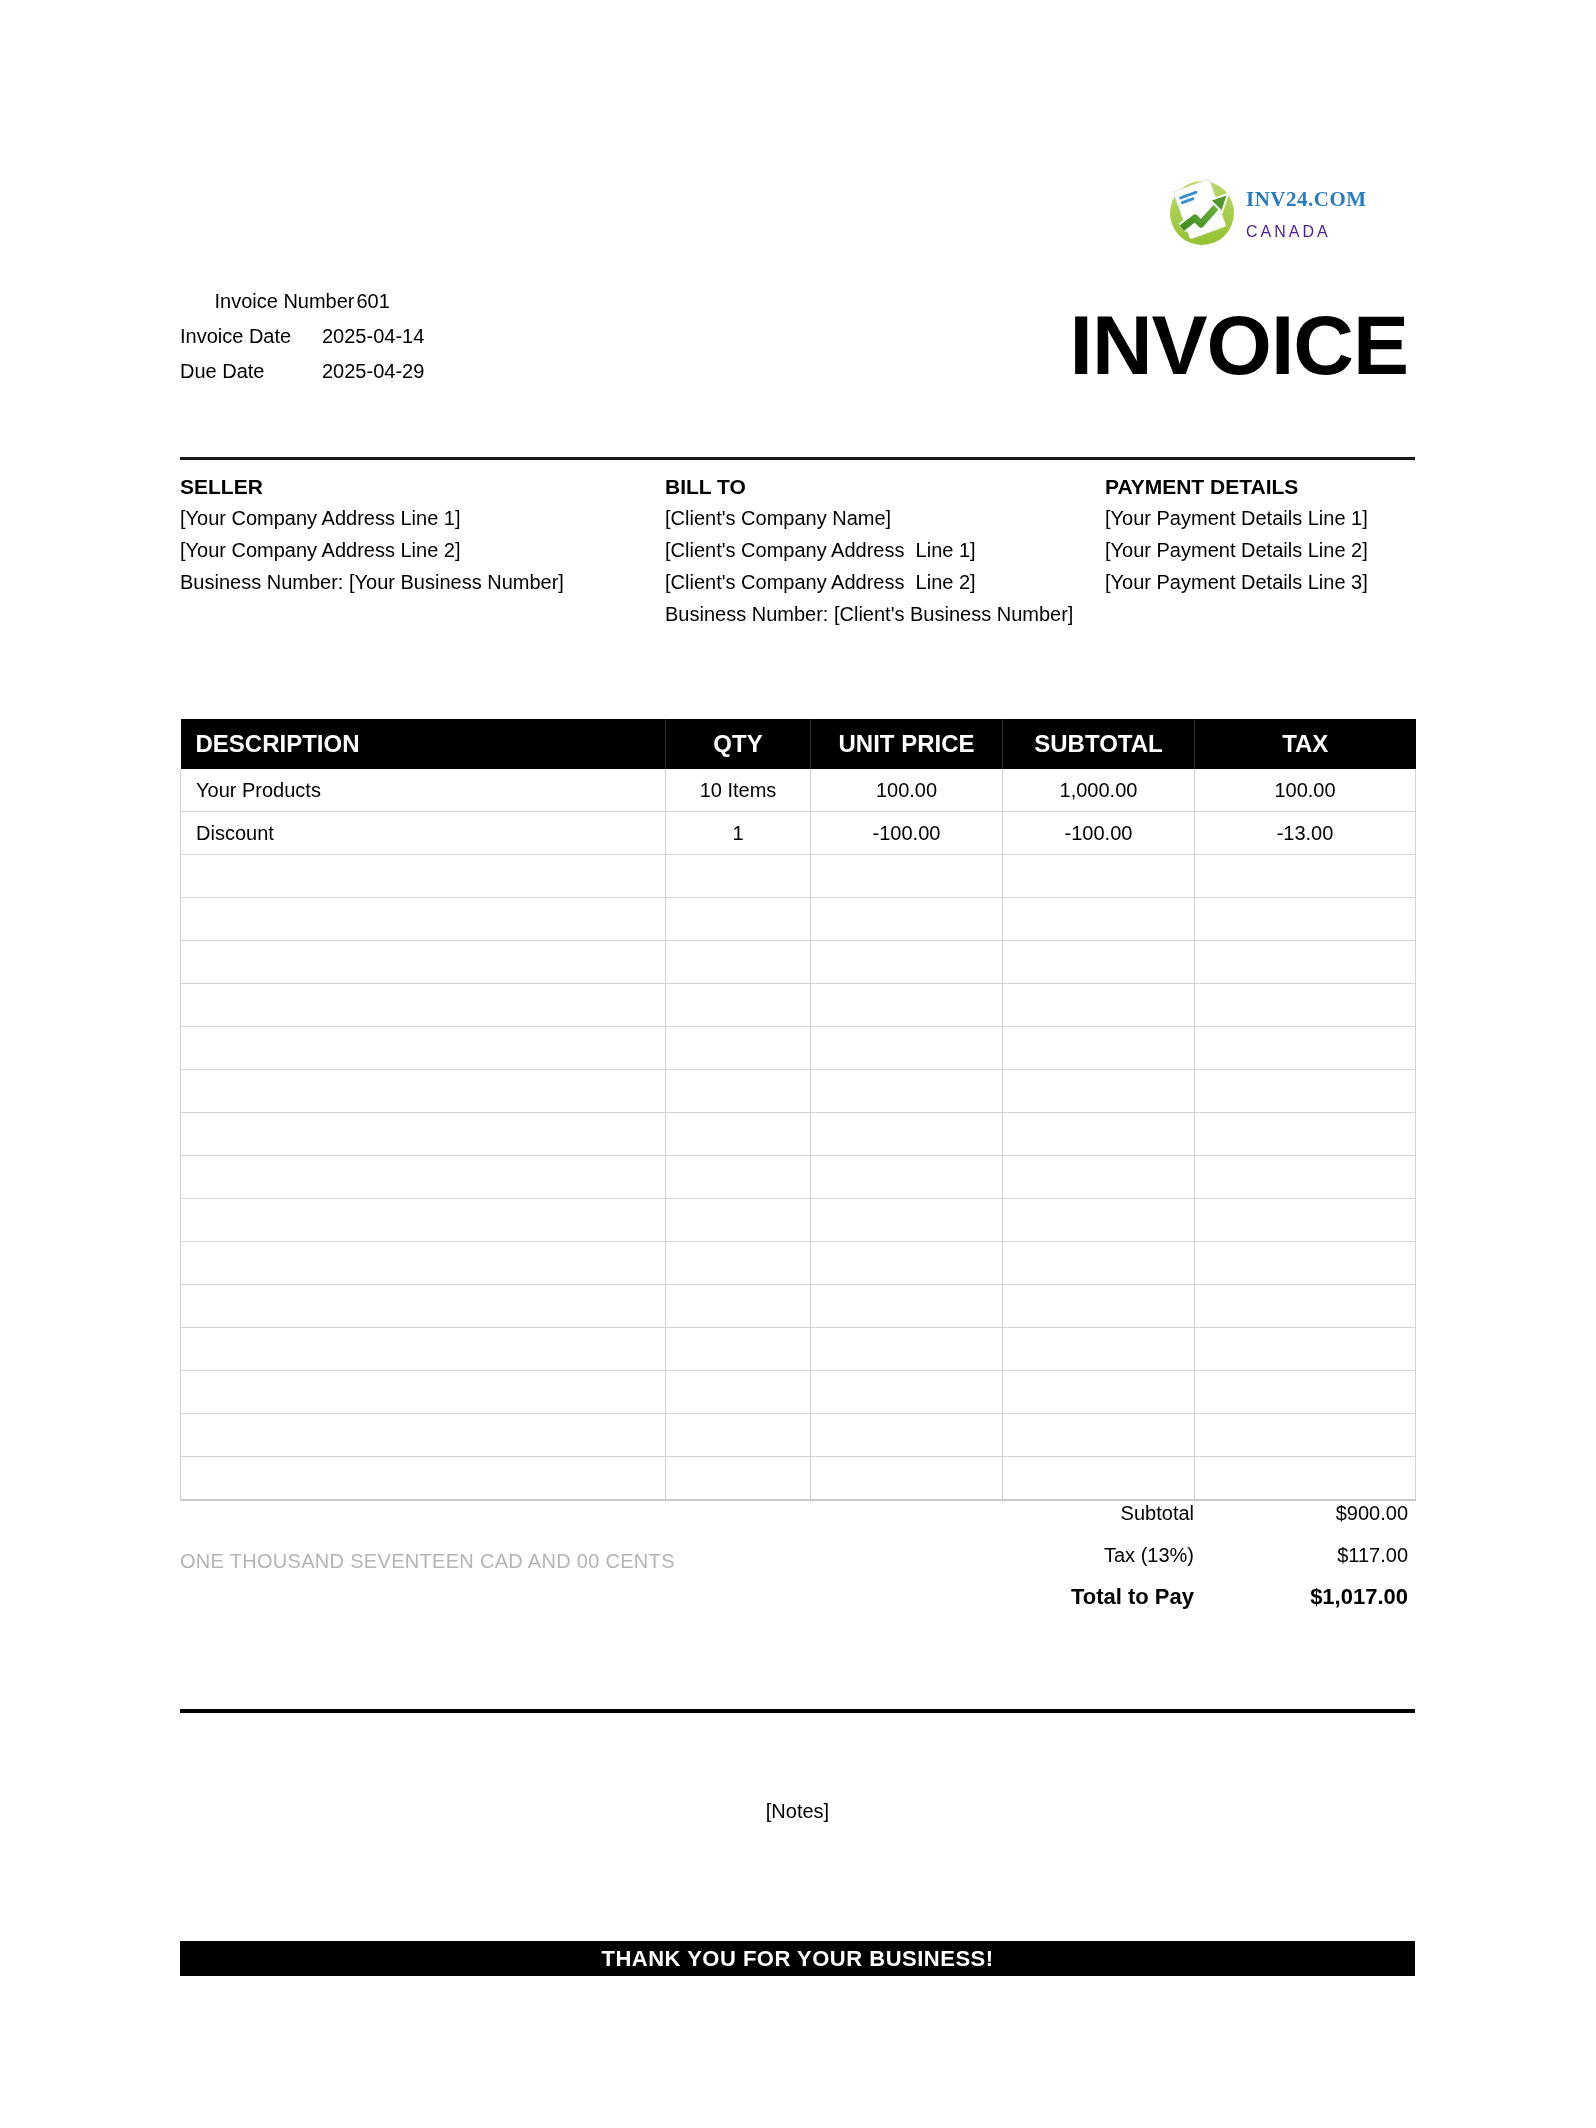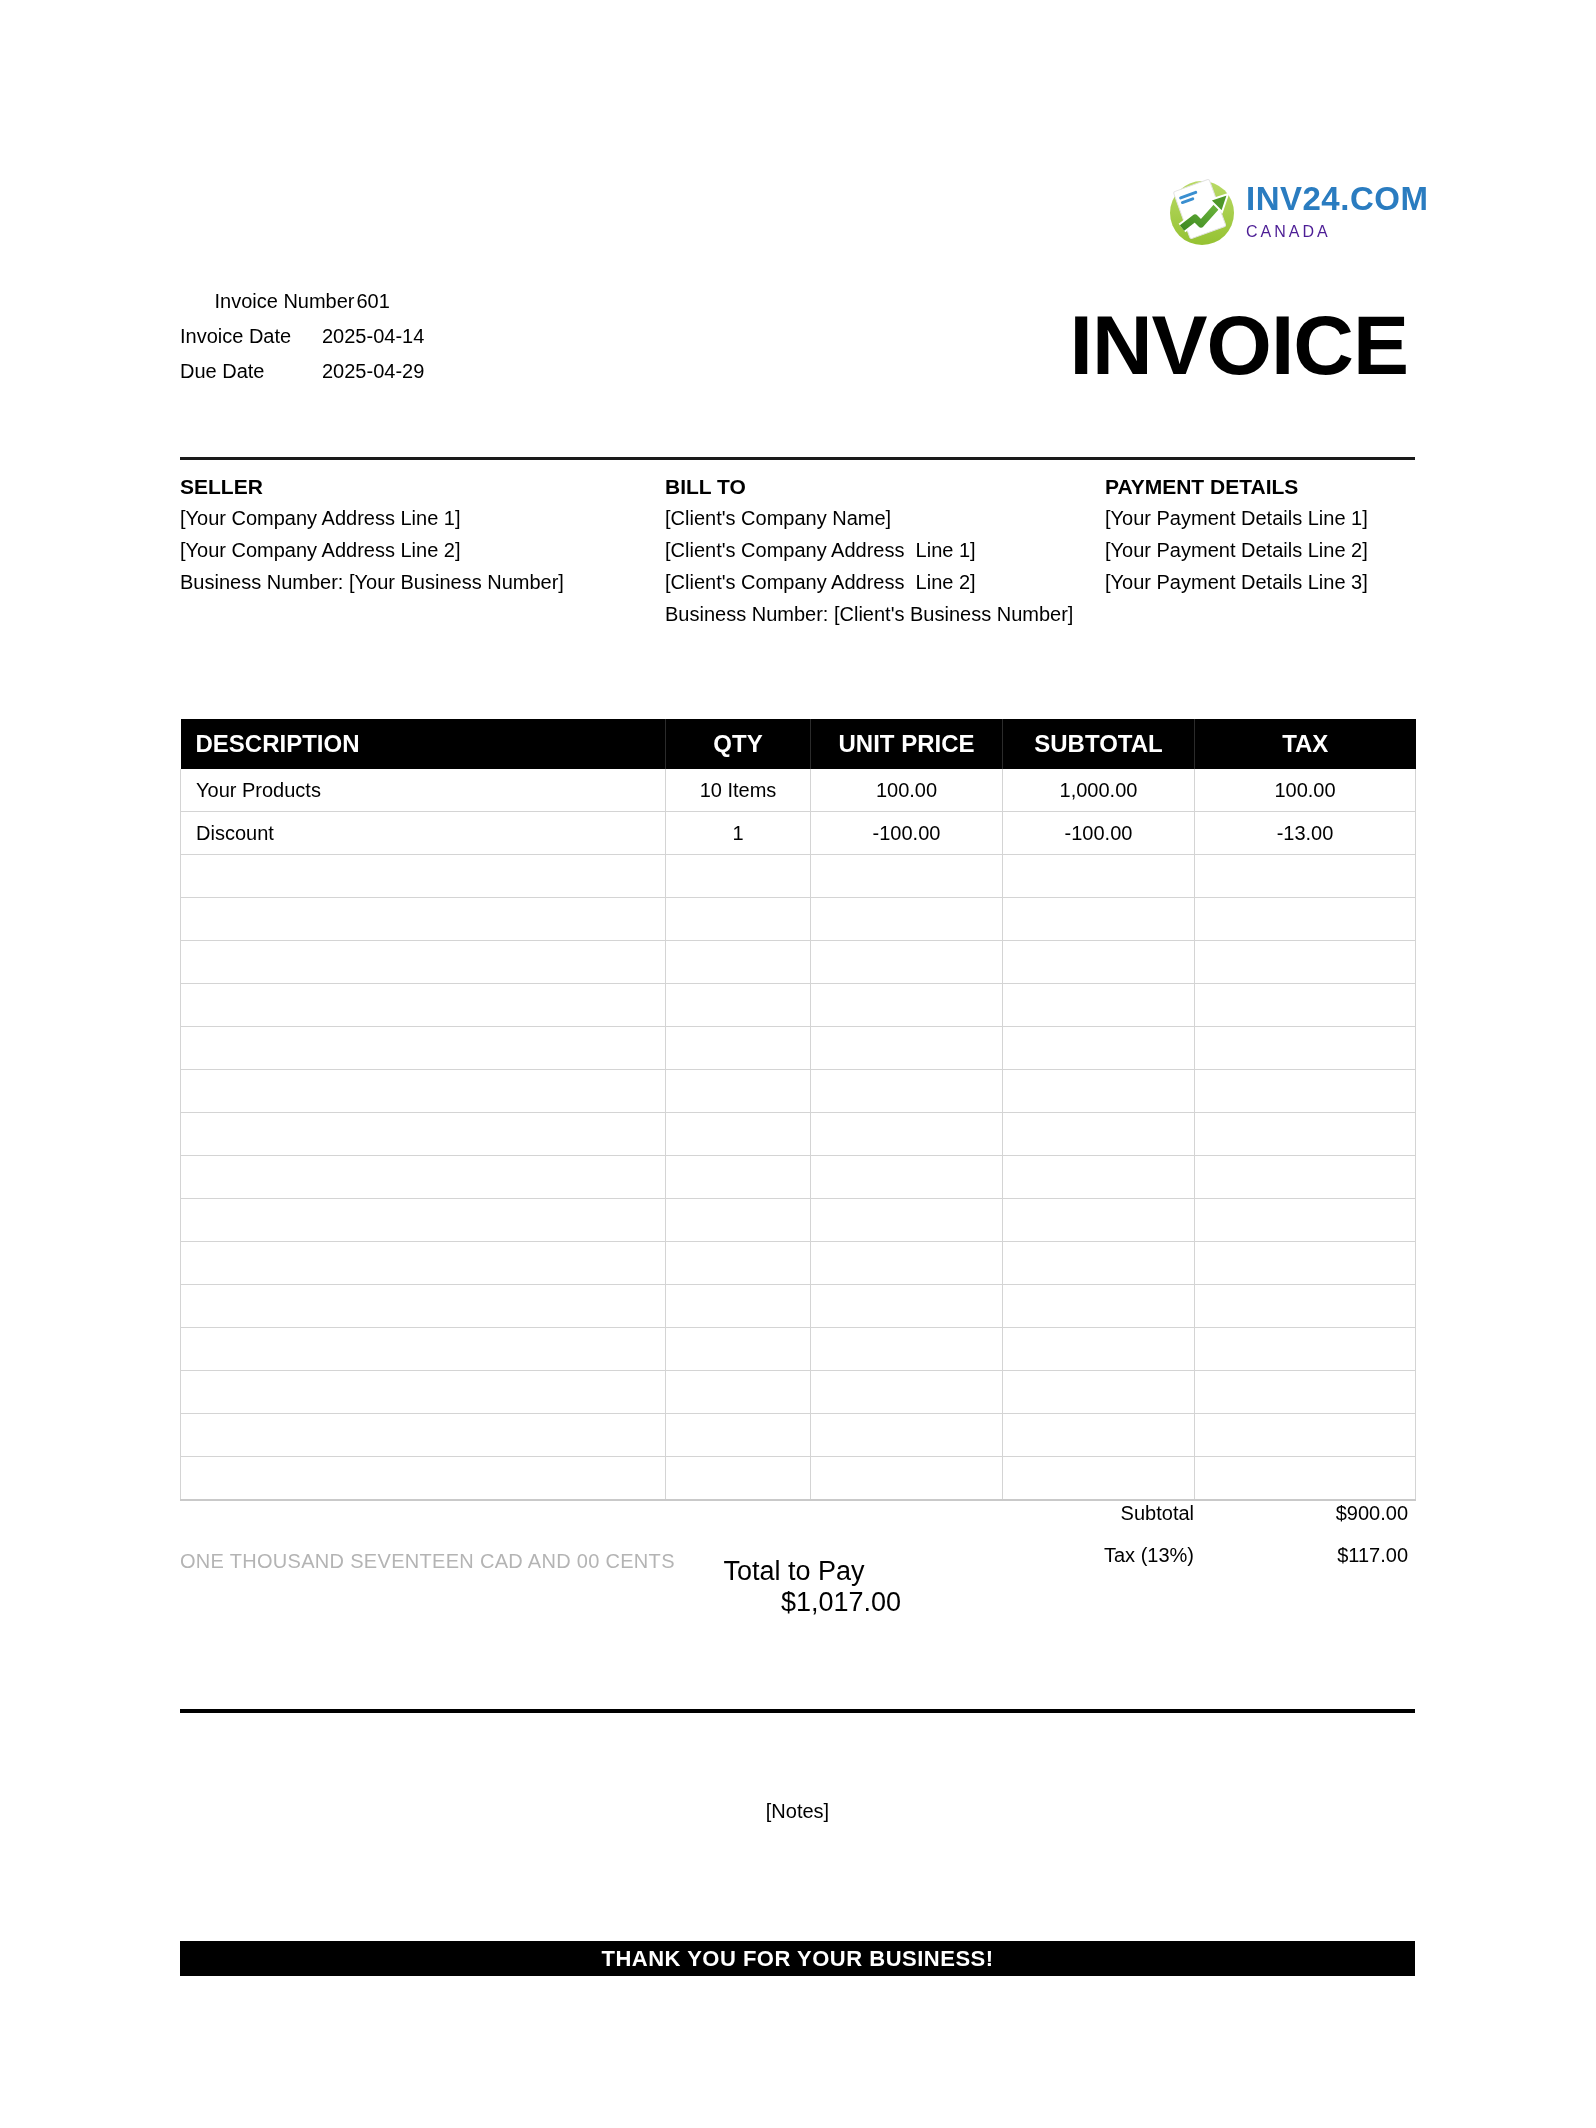--- a/index.html
+++ b/index.html
@@ -9,21 +9,21 @@
     height:2128px;
     background:#ffffff;
     font-family:"Liberation Sans","DejaVu Sans",sans-serif;
     color:#000000;
     overflow:hidden;
   }
   
   .logo{position:absolute;left:1168px;top:176px;display:flex;align-items:flex-start;}
   .logo-mark{width:70px;height:72px;flex:0 0 auto;}
   .logo-text{margin-left:8px;padding-top:8px;}
-  .logo-brand{font-size:33px;font-weight:bold;color:#2a7cc0;letter-spacing:0.5px;line-height:30px;}
+  .logo-brand{font-size:21px;font-weight:bold;color:#2a7cc0;letter-spacing:0.5px;line-height:30px;font-family:Liberation Serif, serif;}
   .logo-region{font-size:16px;color:#4c1d95;letter-spacing:3px;line-height:18px;margin-top:9px;}
   
   .meta{position:absolute;left:180px;top:284px;font-size:20px;}
   .meta-row{display:flex;height:35px;align-items:center;justify-content:center;}
   .meta-label{width:142px;}
   .meta-value{}
   
   .title{
     position:absolute;top:300px;right:188px;margin:0;
     font-size:84px;font-weight:bold;letter-spacing:-1px;line-height:90px;
@@ -58,21 +58,21 @@
     height:42px;padding:0;font-size:20px;text-align:center;
     border:1px solid #d4d4d4;border-top:none;background:#ffffff;
   }
   .items-table tbody td:first-child{text-align:left;padding-left:15px;}
   .items-table tbody tr:last-child td{border-bottom:2px solid #c9c9c9;}
   
   .totals{position:absolute;left:180px;top:1492px;width:1228px;}
   .totals-row{display:flex;justify-content:flex-end;align-items:center;height:42px;font-size:20px;}
   .totals-label{text-align:right;}
   .totals-value{width:214px;text-align:right;}
-  .totals-row.bold{font-weight:normal;font-size:27px;flex-direction:column;}
+  .totals-row.bold{font-weight:bold;font-size:22px;}
   
   .words{position:absolute;left:180px;top:1550px;font-size:20px;color:#b4b4b4;letter-spacing:0.3px;}
   
   .notes{position:absolute;left:180px;top:1800px;width:1235px;text-align:center;font-size:20px;}
   
   .footer-bar{
     position:absolute;left:180px;top:1941px;width:1235px;height:35px;
     background:#000000;color:#ffffff;font-size:22px;font-weight:bold;
     text-align:center;line-height:35px;letter-spacing:0.5px;
   }

